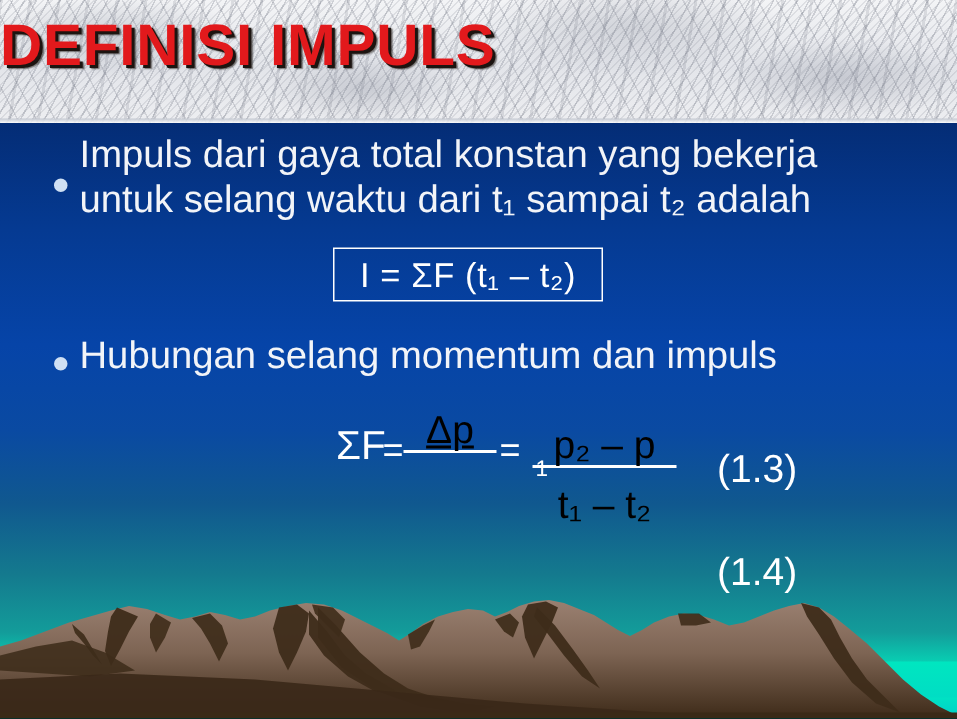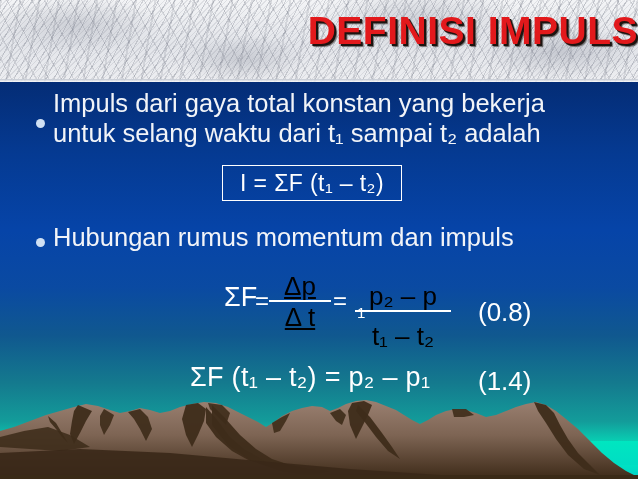--- a/index.html
+++ b/index.html
@@ -49,21 +49,21 @@
     left: 0; top: 79px;
     width: 638px; height: 3px;
     background: linear-gradient(to bottom, rgba(190,195,205,0.9), rgba(255,255,255,0.85));
   }
 
   
   .title {
     position: absolute;
     left: 0; top: 9px;
     width: 638px;
-    text-align: right;
+    text-align: left;
     font-size: 39px;
     font-weight: bold;
     letter-spacing: 0.5px;
     color: #e2191c;
     text-shadow: 2px 2px 0 #1c1410, 3px 3px 1px rgba(20,14,10,0.55);
   }
 
   
   .bullet-row {
     position: absolute;
@@ -168,44 +168,42 @@
     <span class="btext">Impuls dari gaya total konstan yang bekerja
 untuk selang waktu dari t₁ sampai t₂ adalah</span>
   </div>
 
   <div class="formula-box">
     <span>I = ΣF   (t₁ – t₂)</span>
   </div>
 
   <div class="bullet-row" id="bullet2">
     <span class="dot"></span>
-    <span class="btext">Hubungan rumus momentum dan impuls</span>
+    <span class="btext">Hubungan selang momentum dan impuls</span>
   </div>
 
   <div class="eq" id="eq13-lhs">ΣF</div>
   <div class="eq" id="eq13-eq1">=</div>
 
   <div class="frac" id="frac1">
     <div class="num">Δp</div>
     <div class="bar"></div>
-    <div class="den">Δ t</div>
   </div>
 
   <div class="eq" id="eq13-eq2">=</div>
 
   <div class="frac" id="frac2">
     <div class="num">p₂ – p</div>
     <div class="bar"></div>
     <div class="den">t₁ – t₂</div>
   </div>
   <div id="frac2-sub1">1</div>
 
-  <div class="eq" id="eq13-tag">(0.8)</div>
-
-  <div class="eq" id="eq14">ΣF  (t₁ – t₂) =  p₂ – p₁</div>
+  <div class="eq" id="eq13-tag">(1.3)</div>
+
   <div class="eq" id="eq14-tag">(1.4)</div>
 
   <div class="cyan-band"></div>
 
   <svg class="mountains" viewBox="0 0 638 88" preserveAspectRatio="none">
     <defs>
       <linearGradient id="mtnLight" x1="0" y1="0" x2="0" y2="1">
         <stop offset="0%" stop-color="#9a8071"></stop>
         <stop offset="45%" stop-color="#7d6453"></stop>
         <stop offset="100%" stop-color="#3d2a18"></stop>

